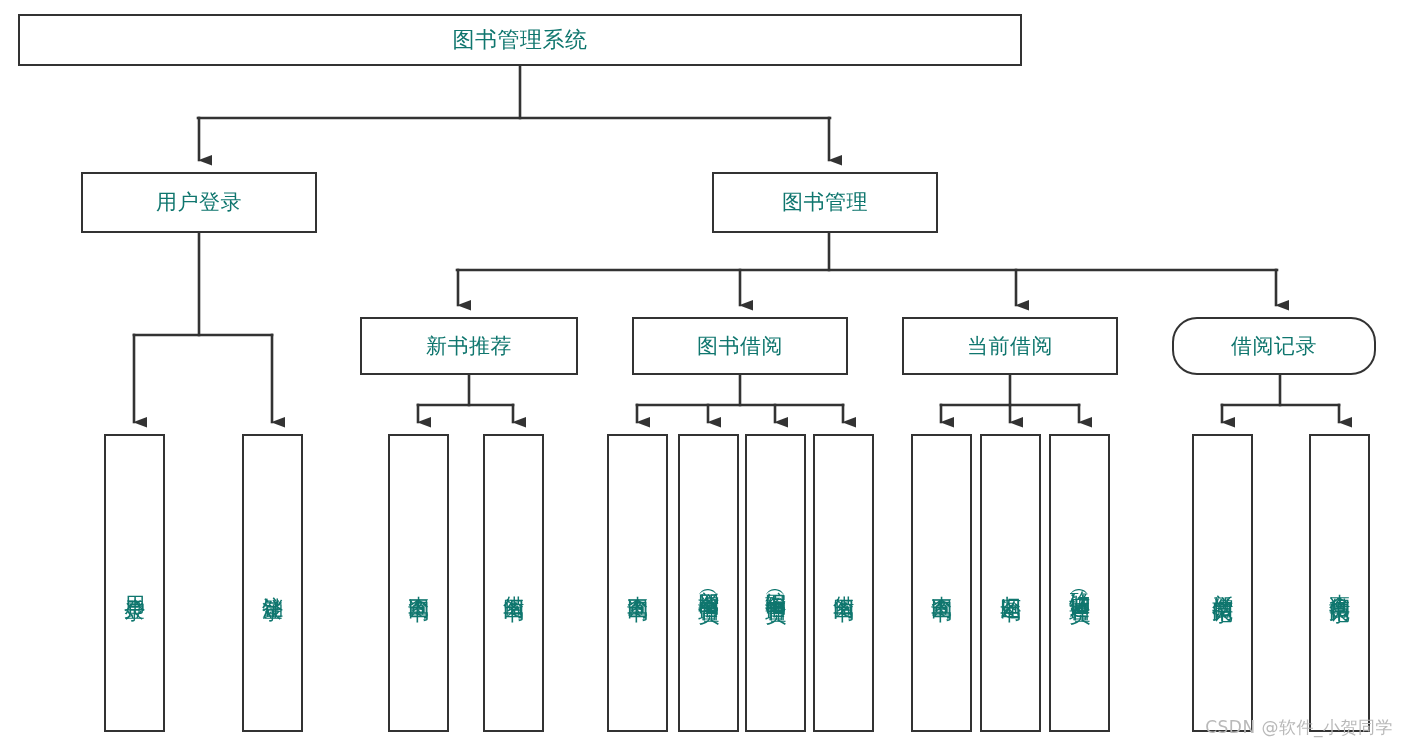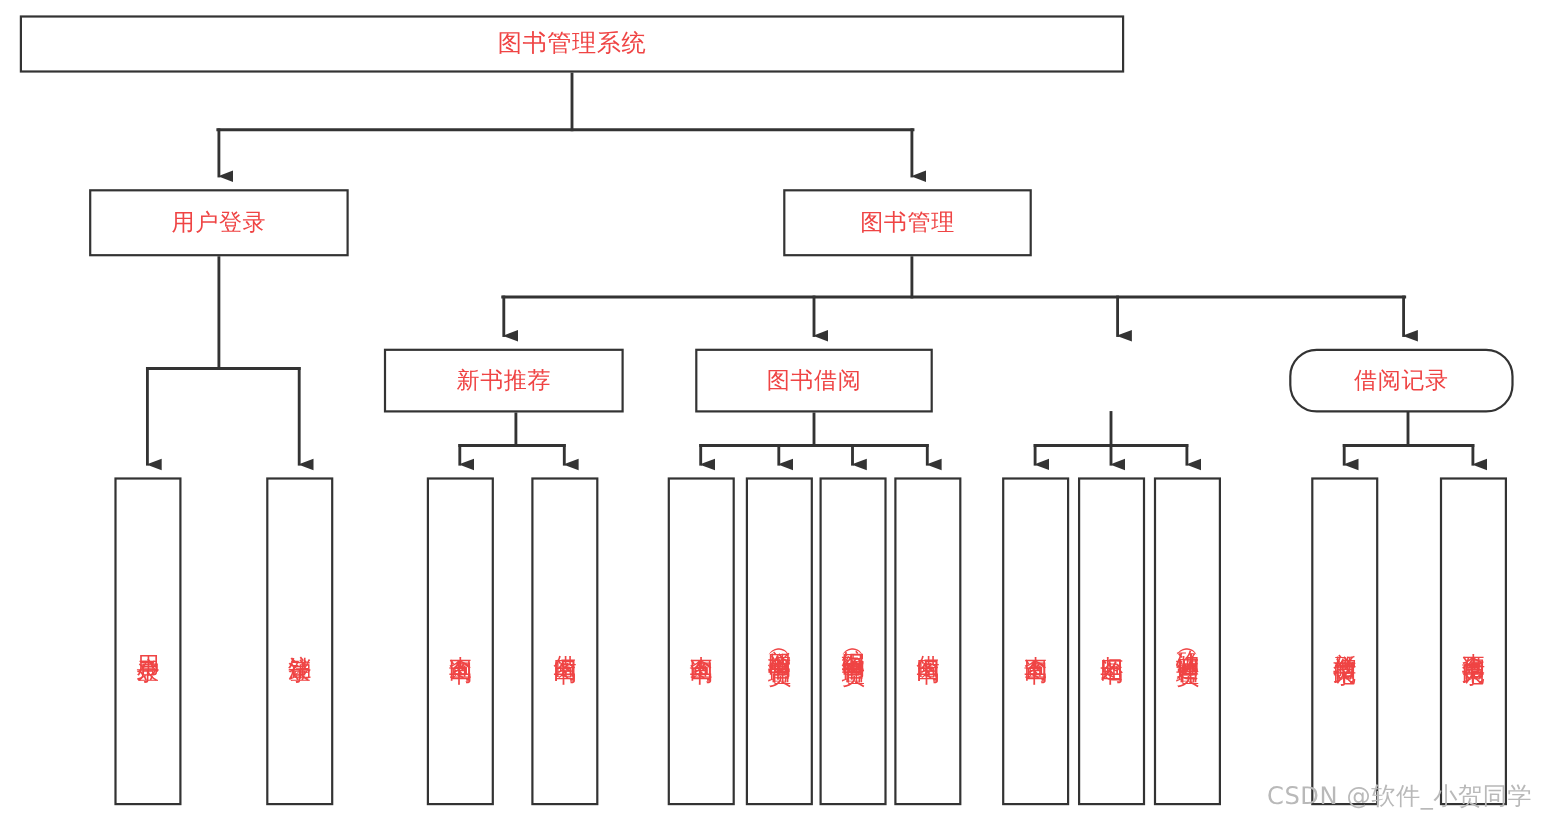--- a/index.html
+++ b/index.html
@@ -27,21 +27,21 @@
     box-sizing:border-box;
     background:#ffffff;
     border:2.5px solid #333333;
     display:flex;
     align-items:center;
     justify-content:center;
     z-index:2;
   }
   .node .node-label{
     display:block;
-    color:#ef4444;
+    color:#0f766e;
     letter-spacing:0.5px;
     line-height:1.28;
     white-space:nowrap;
   }
   .node.horiz .node-label{
     font-size:21px;
   }
   .node.root .node-label{
     font-size:22px;
   }
@@ -58,21 +58,21 @@
     text-align:center;
     max-height:268px;
   }
   .node.leaf.tall .node-label{
     max-height:276px;
   }
   #watermark{
     position:absolute;
     right:12px;
     bottom:8px;
-    font-size:22px;
+    font-size:17px;
     color:#b9b9b9;
     letter-spacing:0.5px;
     z-index:5;
     white-space:nowrap;
   }
 </style>
 </head>
 <body>
 
 <div id="diagram-root">
@@ -131,26 +131,29 @@
     <span class="node-label">图书管理系统</span>
   </div>
 
   <div class="node horiz" style="left:81px; top:172px; width:236px; height:61px;">
     <span class="node-label">用户登录</span>
   </div>
   <div class="node horiz" style="left:712px; top:172px; width:226px; height:61px;">
     <span class="node-label">图书管理</span>
   </div>
 
-  <div class="node horiz" style="left:349px; top:317px; width:218px; height:58px;">
+  <div class="node horiz" style="left:360px; top:317px; width:218px; height:58px;">
     <span class="node-label">新书推荐</span>
   </div>
   <div class="node horiz" style="left:632px; top:317px; width:216px; height:58px;text-align:center;">
     <span class="node-label">图书借阅</span>
   </div>
+  <div class="node horiz" style="left:902px; top:317px; width:216px; height:58px;">
+    <span class="node-label">当前借阅</span>
+  </div>
   <div class="node horiz" style="left:1172px; top:317px; width:204px; height:58px;border-radius:25px;">
     <span class="node-label">借阅记录</span>
   </div>
 
   <div class="node leaf" style="left:104px; top:434px; width:61px; height:298px;">
     <span class="node-label">用户登录</span>
   </div>
   <div class="node leaf" style="left:242px; top:434px; width:61px; height:298px;">
     <span class="node-label">注销登录</span>
   </div>

